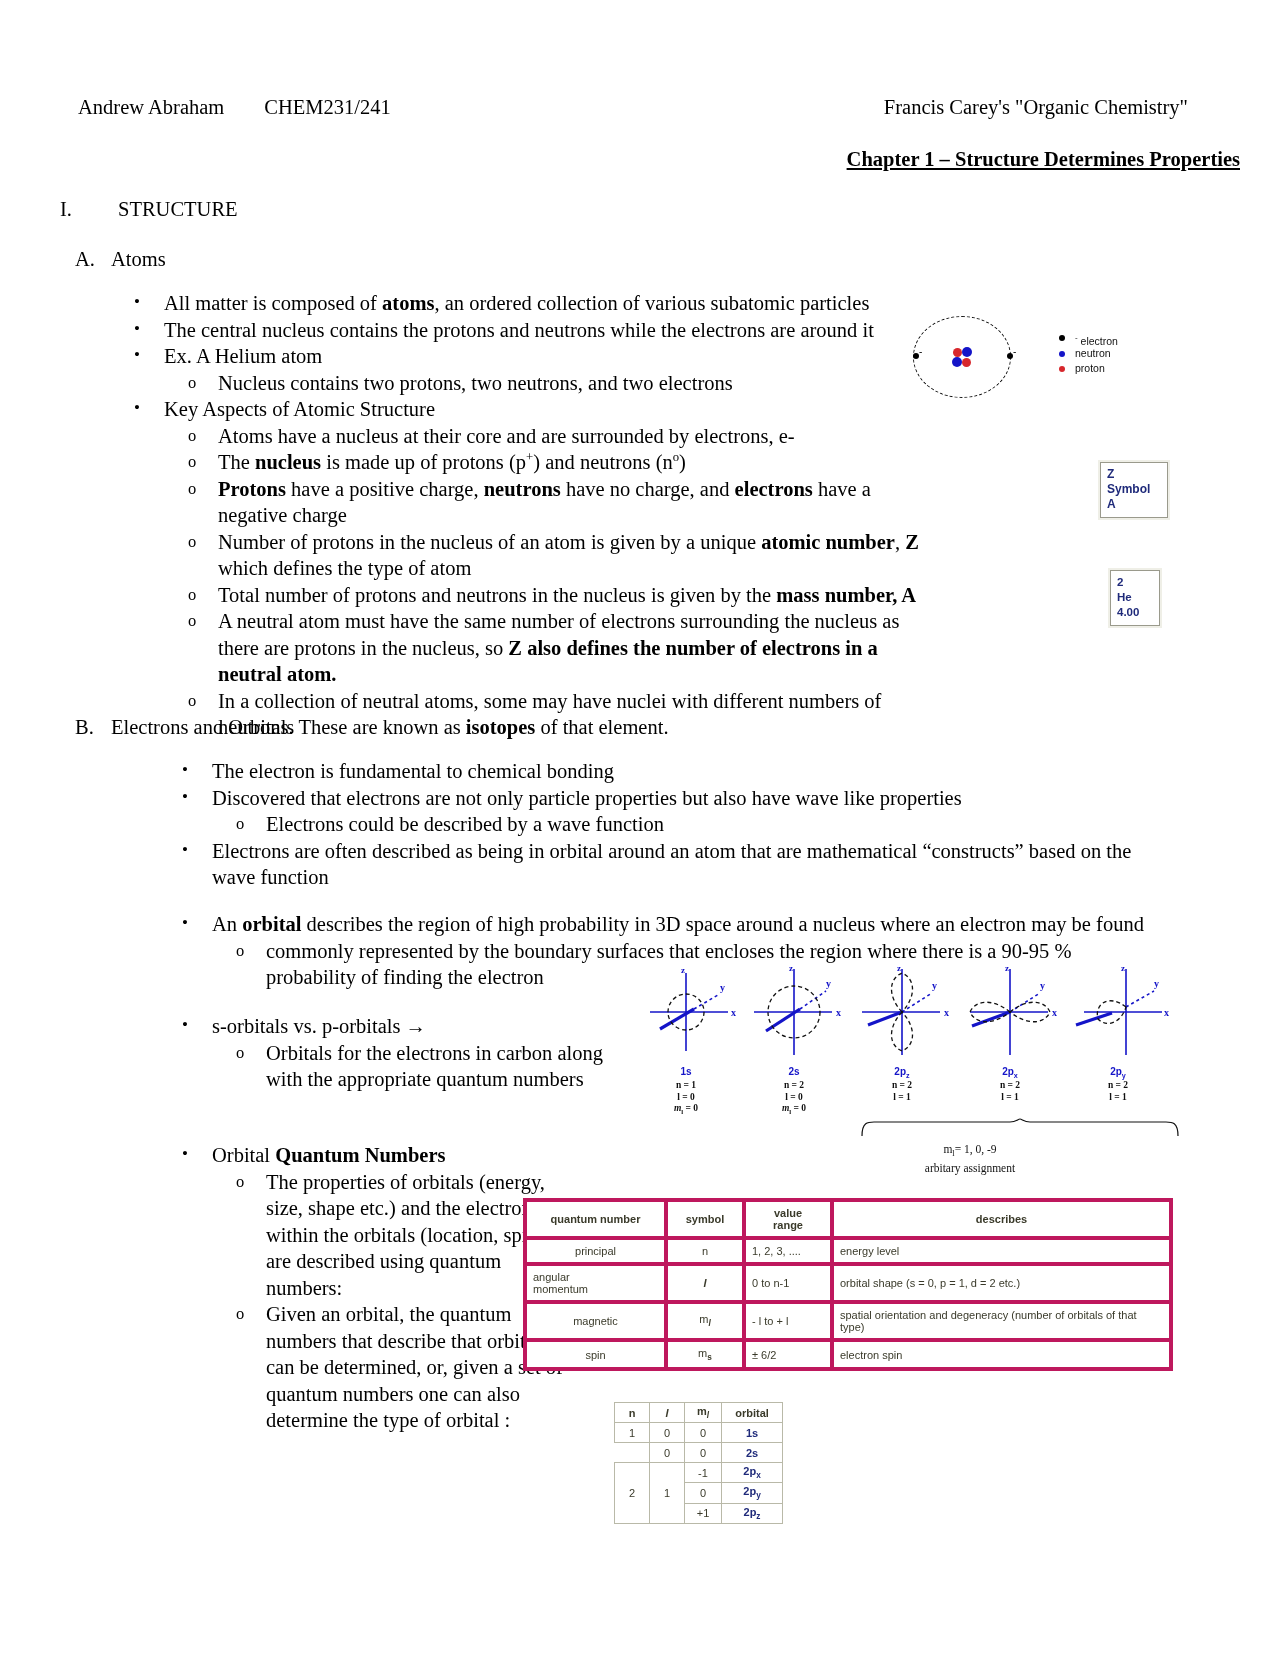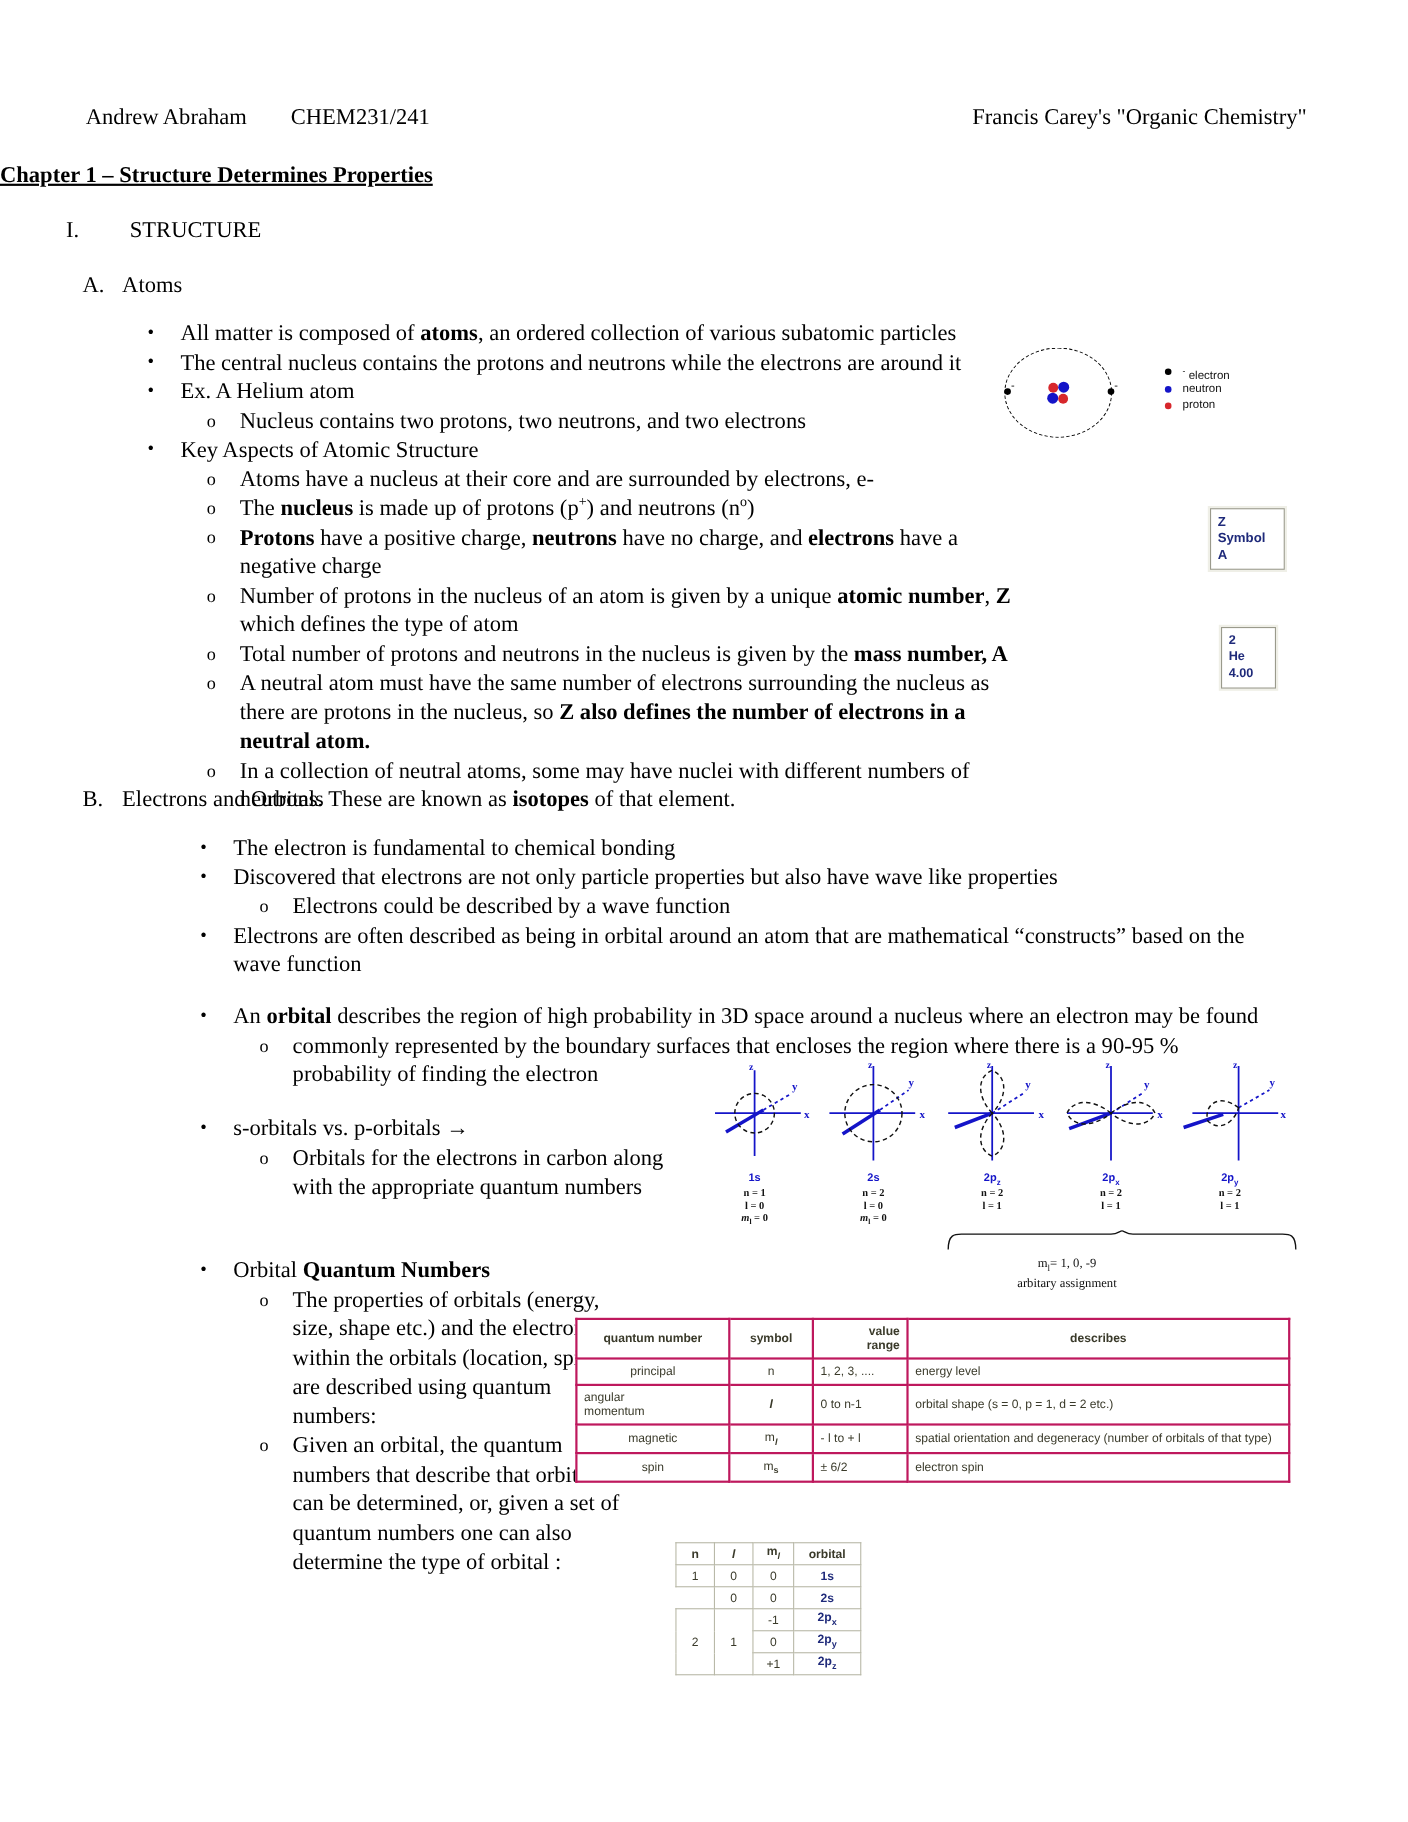--- a/index.html
+++ b/index.html
@@ -34,21 +34,21 @@
     white-space: nowrap;
   }
   .hdr-mid { margin-left: 40px; }
   .hdr-right { margin-left: auto; }
 
   .chapter-title {
     position: absolute;
     top: 148px;
     left: 0;
     width: 1240px;
-    text-align: left;
+    text-align: right;
     font-size: 20.5px;
     font-weight: bold;
     text-decoration: underline;
   }
 
   
   .roman {
     position: absolute;
     font-size: 20.5px;
   }
@@ -221,21 +221,21 @@
     left: 523px;
     top: 1198px;
     width: 650px;
     border-collapse: collapse;
     font-family: "Liberation Sans", sans-serif;
     font-size: 11px;
     color: #3a3a2a;
     background: #fff;
   }
   .qtable td, .qtable th {
-    border: 2px solid #be185d;
+    border: 4px solid #be185d;
     padding: 5px 6px;
     font-weight: normal;
     vertical-align: middle;
   }
   .qtable th { font-weight: bold; text-align: center; }
   .qtable td.c { text-align: center; }
   .qtable .it { font-style: italic; font-weight: bold; }
   .qtable .sub { font-size: 0.75em; vertical-align: sub; }
 
   
@@ -501,21 +501,21 @@
   <div class="brace-cap">
     <div><span>m</span><span class="orb-sub">l</span><span>= 1, 0, -9</span></div>
     <div>arbitary assignment</div>
   </div>
 
   <table class="qtable">
     <tbody>
         <tr>
       <th style="width:125px;">quantum number</th>
       <th style="width:62px;">symbol</th>
-      <th style="width:72px; text-align:right;">value<br>range</th>
+      <th style="width:72px; text-align:center;">value<br>range</th>
       <th>describes</th>
     </tr>
     <tr>
       <td class="c">principal</td>
       <td class="c">n</td>
       <td>1, 2, 3, ....</td>
       <td>energy level</td>
     </tr>
     <tr>
       <td>angular<br>momentum</td>

